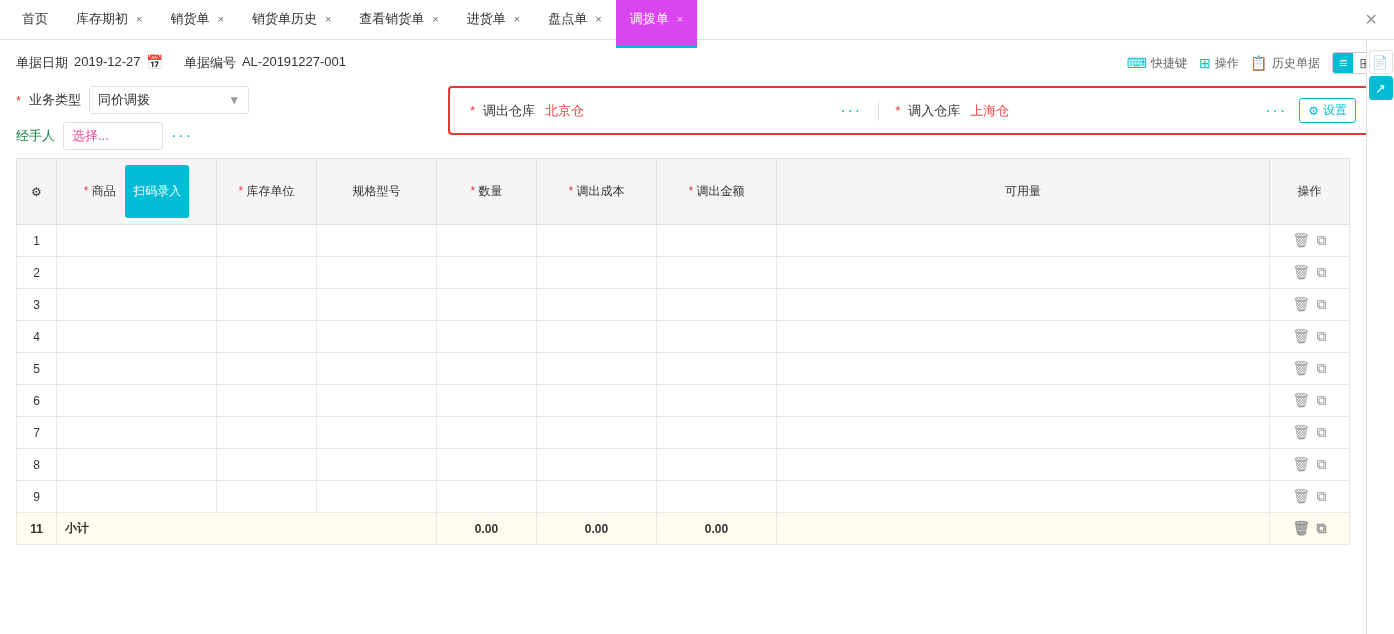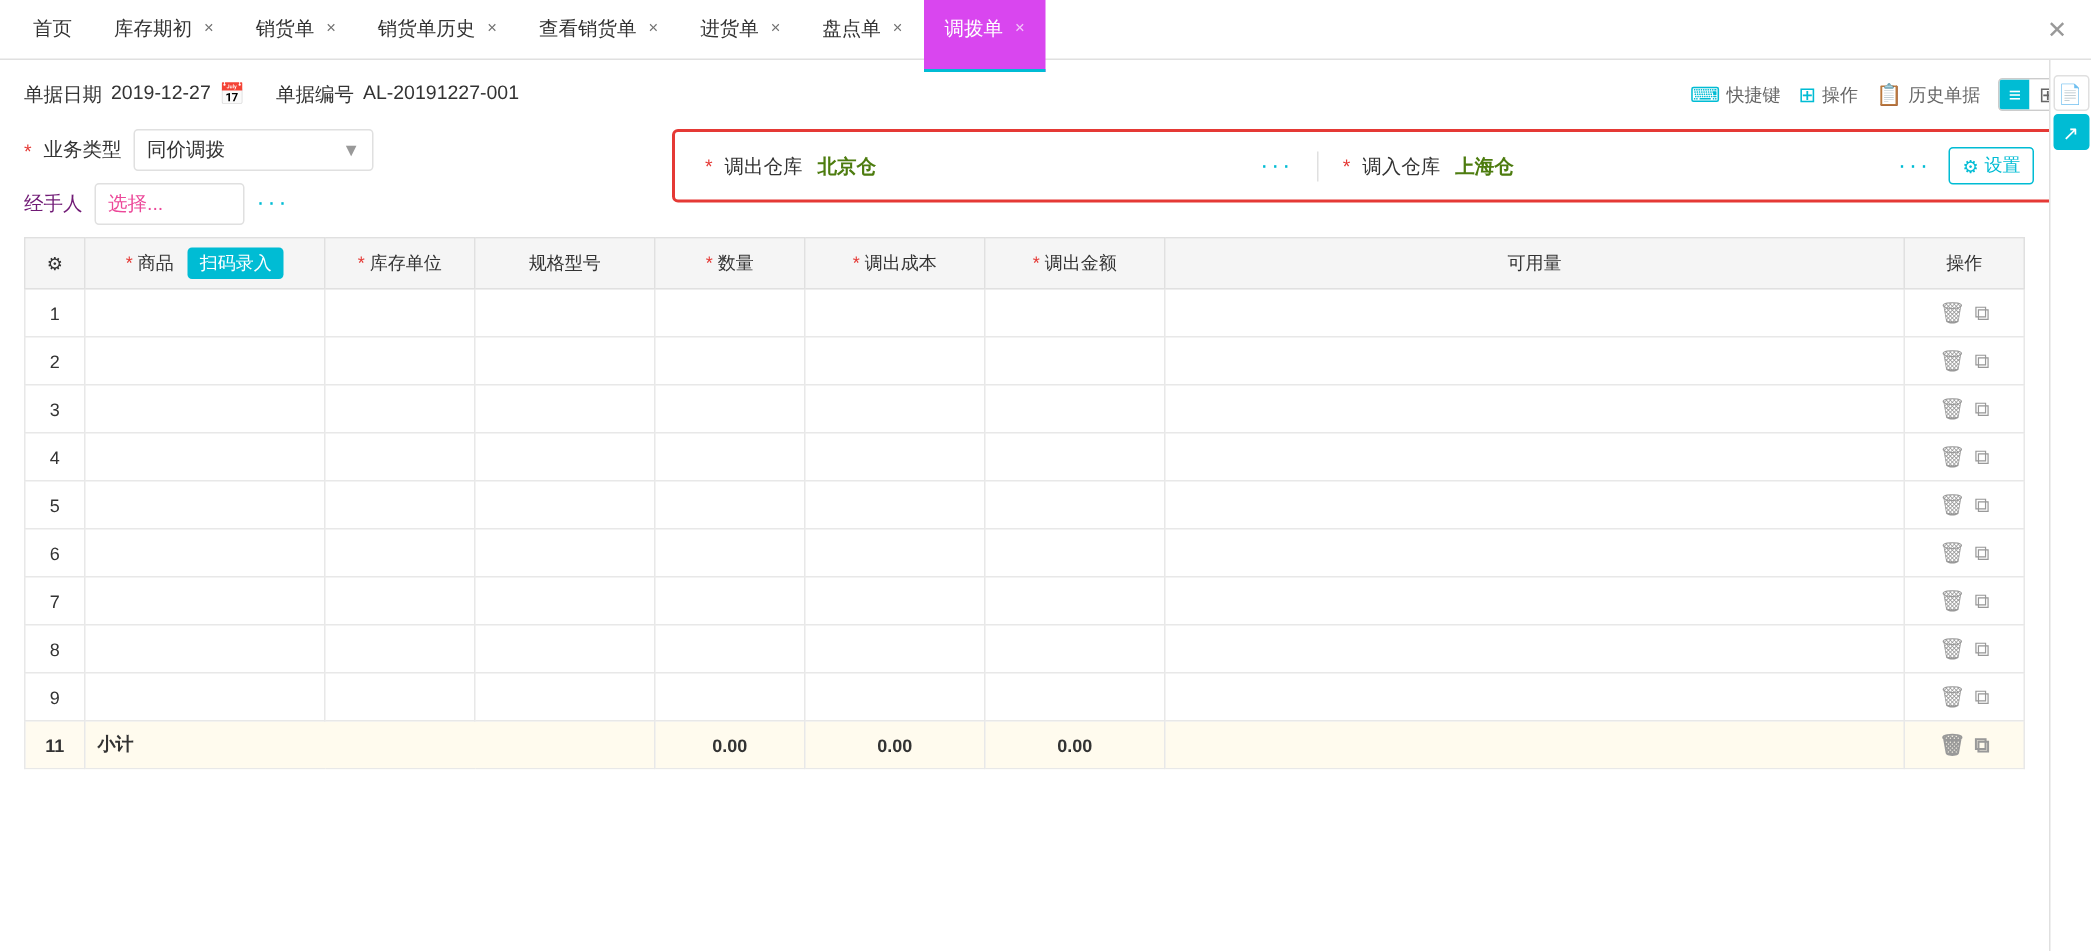--- a/index.html
+++ b/index.html
@@ -124,21 +124,21 @@
       color: #00bcd4;
     }
     .field-group {
       display: flex;
       align-items: center;
       gap: 6px;
       flex: 1;
     }
     .required-star { color: #e53935; margin-right: 2px; }
     .field-label { color: #333; }
-    .field-value { color: #4d7c0f; font-weight: bold; }
+    .field-value { color: #ef4444; font-weight: normal; }
     .field-more {
       color: #00bcd4;
       cursor: pointer;
       font-size: 16px;
       letter-spacing: 2px;
     }
     .field-divider { width: 1px; background: #e0e0e0; height: 20px; margin: 0 16px; }
 
     
     .business-type-select {
@@ -195,21 +195,21 @@
     .col-qty { width: 100px; }
     .col-cost { width: 120px; }
     .col-amount { width: 120px; margin-top: 28px; }
     .col-actions { width: 80px; }
 
     .scan-btn {
       background: #00bcd4;
       color: #fff;
       border: none;
       border-radius: 3px;
-      padding: 2px 8px;
+      padding: 18px 8px;
       cursor: pointer;
       font-size: 12px;
     }
     .icon-delete { color: #999; cursor: pointer; font-size: 14px; }
     .icon-copy { color: #999; cursor: pointer; font-size: 14px; }
     .action-icons { display: flex; gap: 6px; justify-content: center; }
 
     
     .right-panel {
       position: fixed;
@@ -324,21 +324,21 @@
     <div style="display:flex; flex-direction:column; gap:8px; min-width:420px;">
       <div style="display:flex; align-items:center; gap:8px;">
         <span style="color:#e53935;">*</span>
         <span style="white-space:nowrap;">业务类型</span>
         <div class="business-type-select">
           <span>同价调拨</span>
           <span class="dropdown-arrow" style="margin-left:auto;">▼</span>
         </div>
       </div>
       <div style="display:flex; align-items:center; gap:8px;">
-        <span style="white-space:nowrap;color:#701a75;">经手人</span>
+        <span style="white-space:nowrap;color:#15803d;">经手人</span>
         <div class="handler-placeholder">
           <span style="color:#ec4899;">选择...</span>
         </div>
         <span class="field-more">···</span>
       </div>
     </div>
 
     <div style="flex:1; border:2px solid #e53935; border-radius:4px; padding:10px 20px; display:flex; align-items:center; gap:0;">
       <div class="field-group">
         <span class="required-star">*</span>

